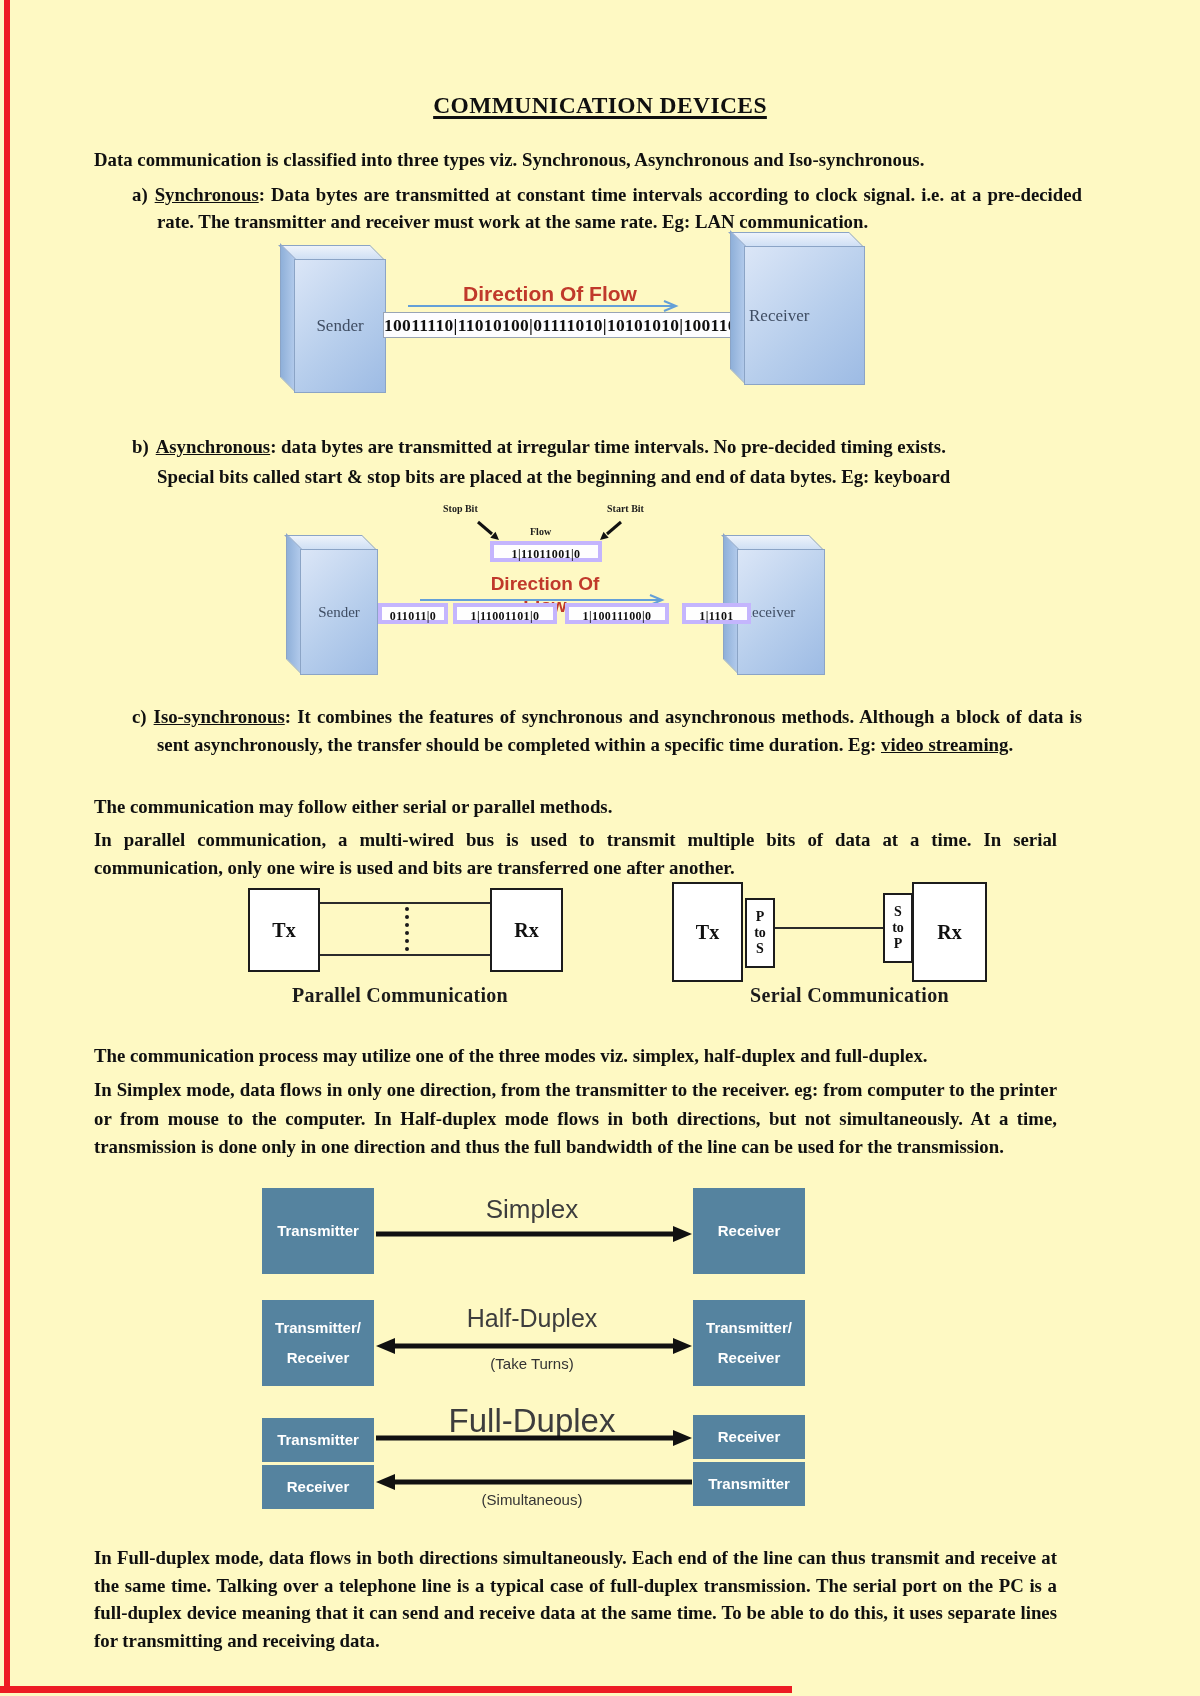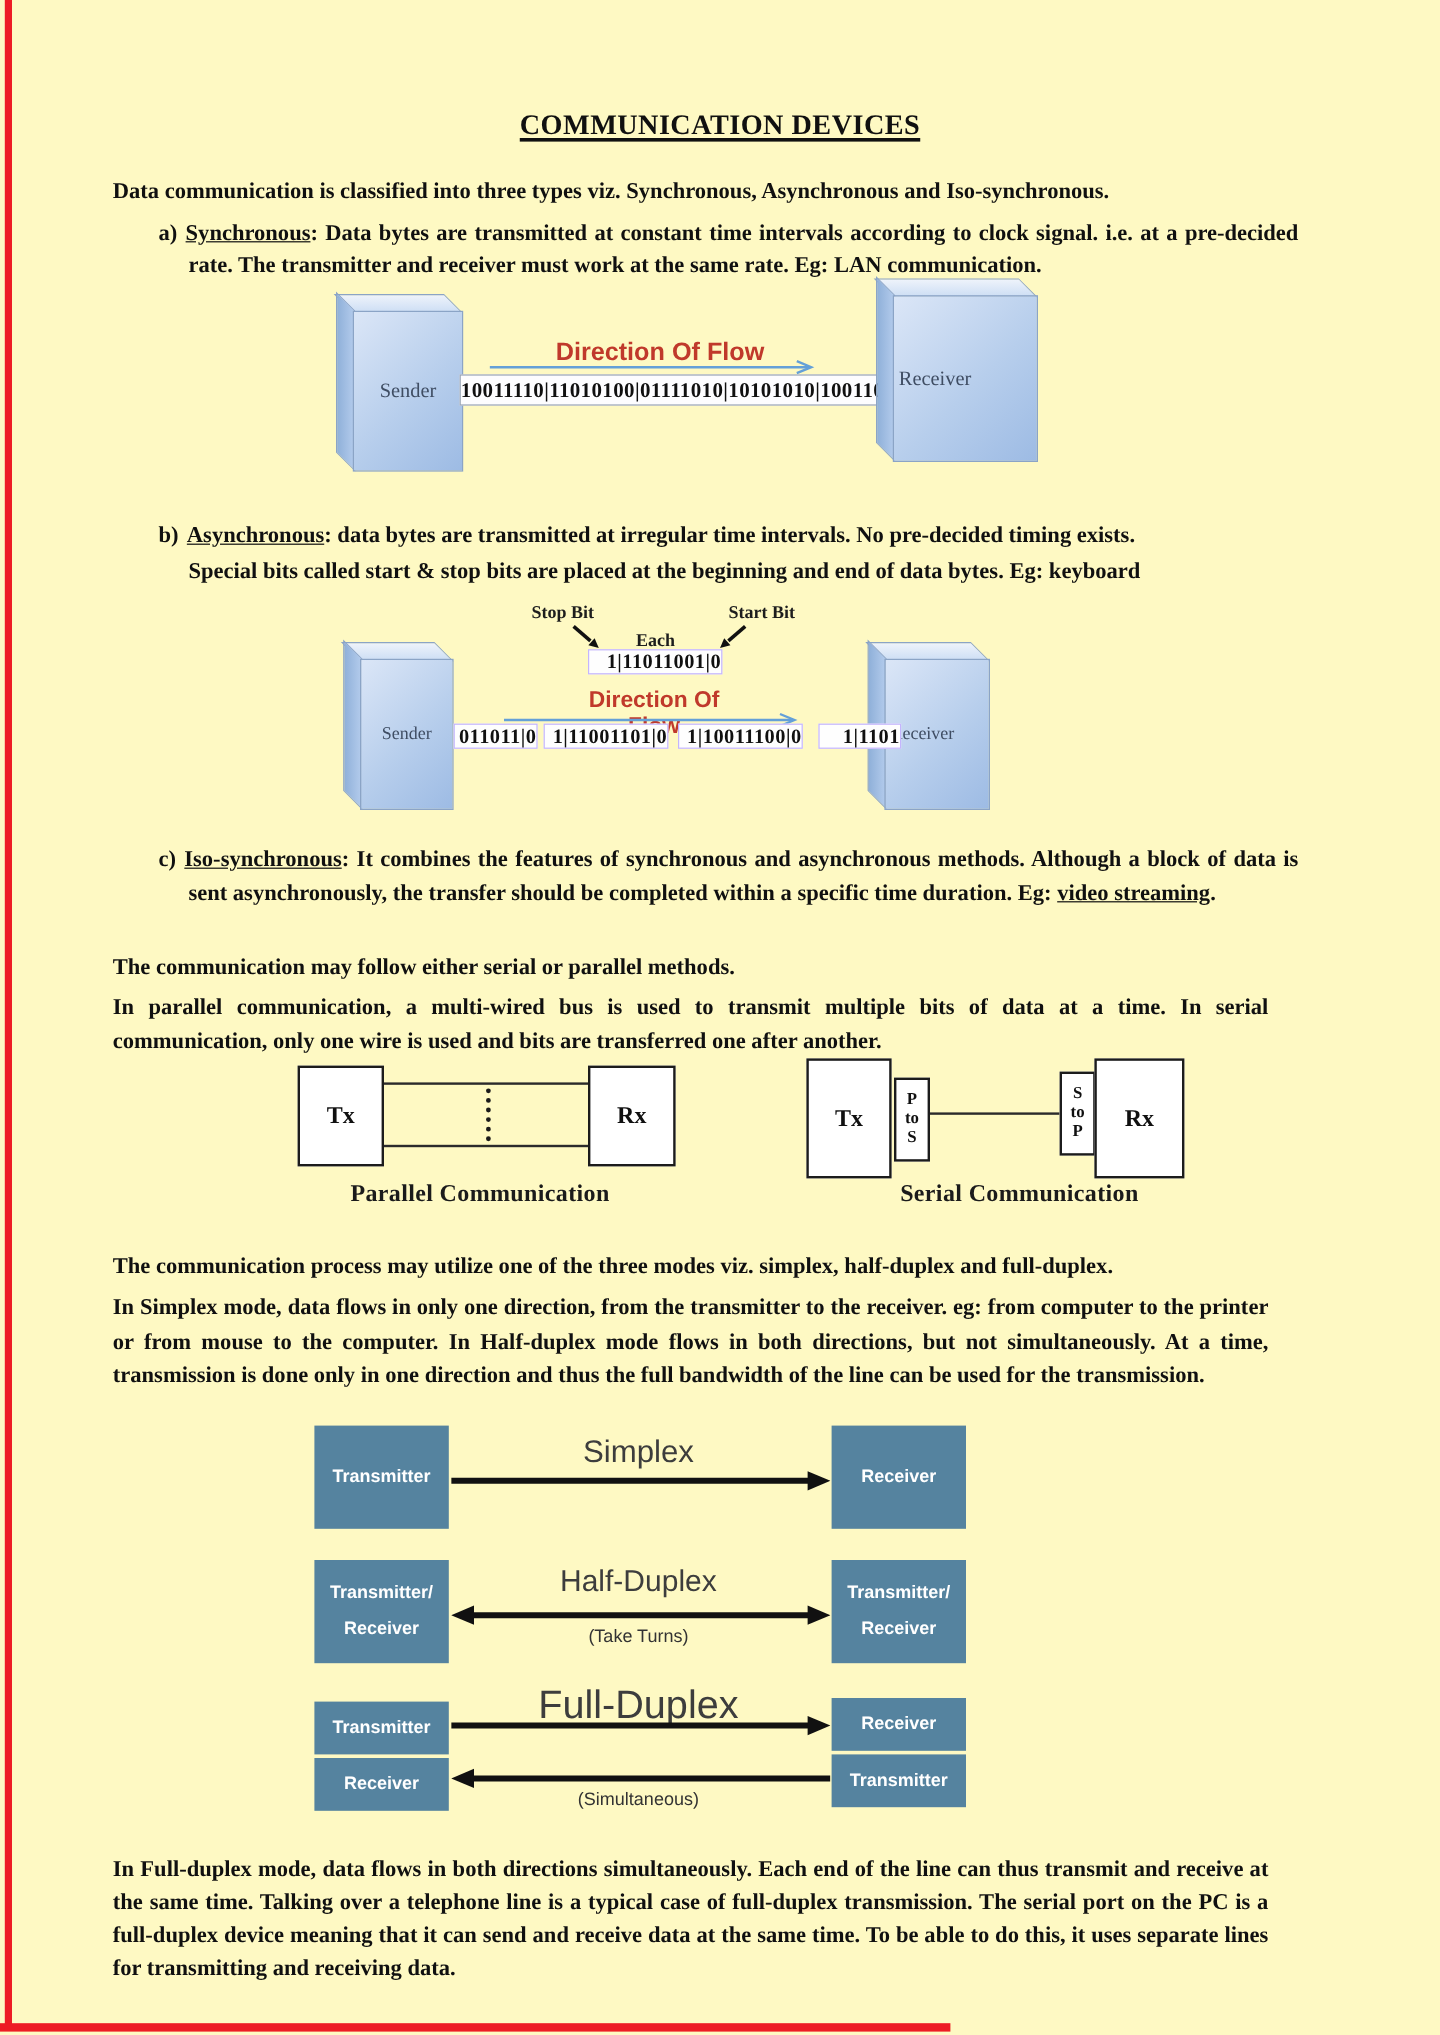--- a/index.html
+++ b/index.html
@@ -35,23 +35,23 @@
              background:linear-gradient(135deg,#dbe6f7 0%,#b7ceec 55%,#9dbbe4 100%); border:1px solid #8ba4c6; }
   .cub-label { position:absolute; left:14px; top:14px; right:0; bottom:0; display:flex;
                align-items:center; justify-content:center; font-size:17px; color:#3f4d63; }
   .lab-left { justify-content:flex-start; padding-left:5px; }
 
   .flow-label { position:absolute; color:#c0392b; font-family:"Liberation Sans",sans-serif;
                 font-weight:bold; text-align:center; }
 
   .strip { position:absolute; box-sizing:border-box; border:1px solid #98a4b5; background:#fdfdff;
            font-weight:bold; font-size:17.5px; letter-spacing:.3px; text-align:center; }
-  .bitbox { position:absolute; box-sizing:border-box; border:1px solid #c4b5fd; background:#fefefe;
-            font-weight:bold; font-size:17px; letter-spacing:.4px; text-align:right; line-height:19px; height:21px; }
-  .tag { position:absolute; font-size:15px; font-weight:bold; color:#1d1d1d; }
+  .bitbox { position:absolute; box-sizing:border-box; border:4px solid #c4b5fd; background:#fefefe;
+            font-weight:bold; font-size:12px; letter-spacing:.4px; text-align:center; line-height:19px; height:21px; }
+  .tag { position:absolute; font-size:10px; font-weight:bold; color:#1d1d1d; }
 
   
   .txbox { position:absolute; box-sizing:border-box; border:2px solid #1c1c1c; background:#fff;
            display:flex; align-items:center; justify-content:center; font-size:20px; font-weight:600; }
   .convbox { position:absolute; box-sizing:border-box; border:2px solid #1c1c1c; background:#fff;
              display:flex; flex-direction:column; align-items:center; justify-content:center;
              font-size:14px; font-weight:bold; line-height:1.15; }
   .hline { position:absolute; height:2px; background:#2b2b2b; }
   .dots { position:absolute; width:0; border-left:4px dotted #1a1a1a; }
   .caption { position:absolute; font-size:20px; font-weight:600; letter-spacing:.3px; color:#1b1b1b; text-align:center; }
@@ -113,21 +113,21 @@
     <span class="tag" style="left:163px;top:3px">Stop Bit</span>
     <span class="tag" style="left:327px;top:3px">Start Bit</span>
     <svg class="abs" style="left:195px;top:20px" width="26" height="24">
       <line x1="3" y1="2" x2="17" y2="14" stroke="#111" stroke-width="3"></line>
       <polygon points="24,20 15.3,17.8 20.5,11.8" fill="#111"></polygon>
     </svg>
     <svg class="abs" style="left:318px;top:20px;transform:scaleX(-1)" width="26" height="24">
       <line x1="3" y1="2" x2="17" y2="14" stroke="#111" stroke-width="3"></line>
       <polygon points="24,20 15.3,17.8 20.5,11.8" fill="#111"></polygon>
     </svg>
-    <span class="tag" style="left:250px;top:26px">Each</span>
+    <span class="tag" style="left:250px;top:26px">Flow</span>
     <div class="bitbox" style="left:210px;top:41px;width:112px">1|11011001|0</div>
 
     <div class="flow-label" style="left:190px;top:73px;width:150px;font-size:19px">Direction Of Flow</div>
     <svg class="abs" style="left:140px;top:94px" width="252" height="12">
       <line x1="0" y1="6" x2="240" y2="6" stroke="#64a0d8" stroke-width="2.2"></line>
       <polyline points="230,1 242,6 230,11" fill="none" stroke="#64a0d8" stroke-width="2"></polyline>
     </svg>
 
     <div class="cub" style="left:6px;top:35px;width:92px;height:140px">
       <i class="f-top"></i>

